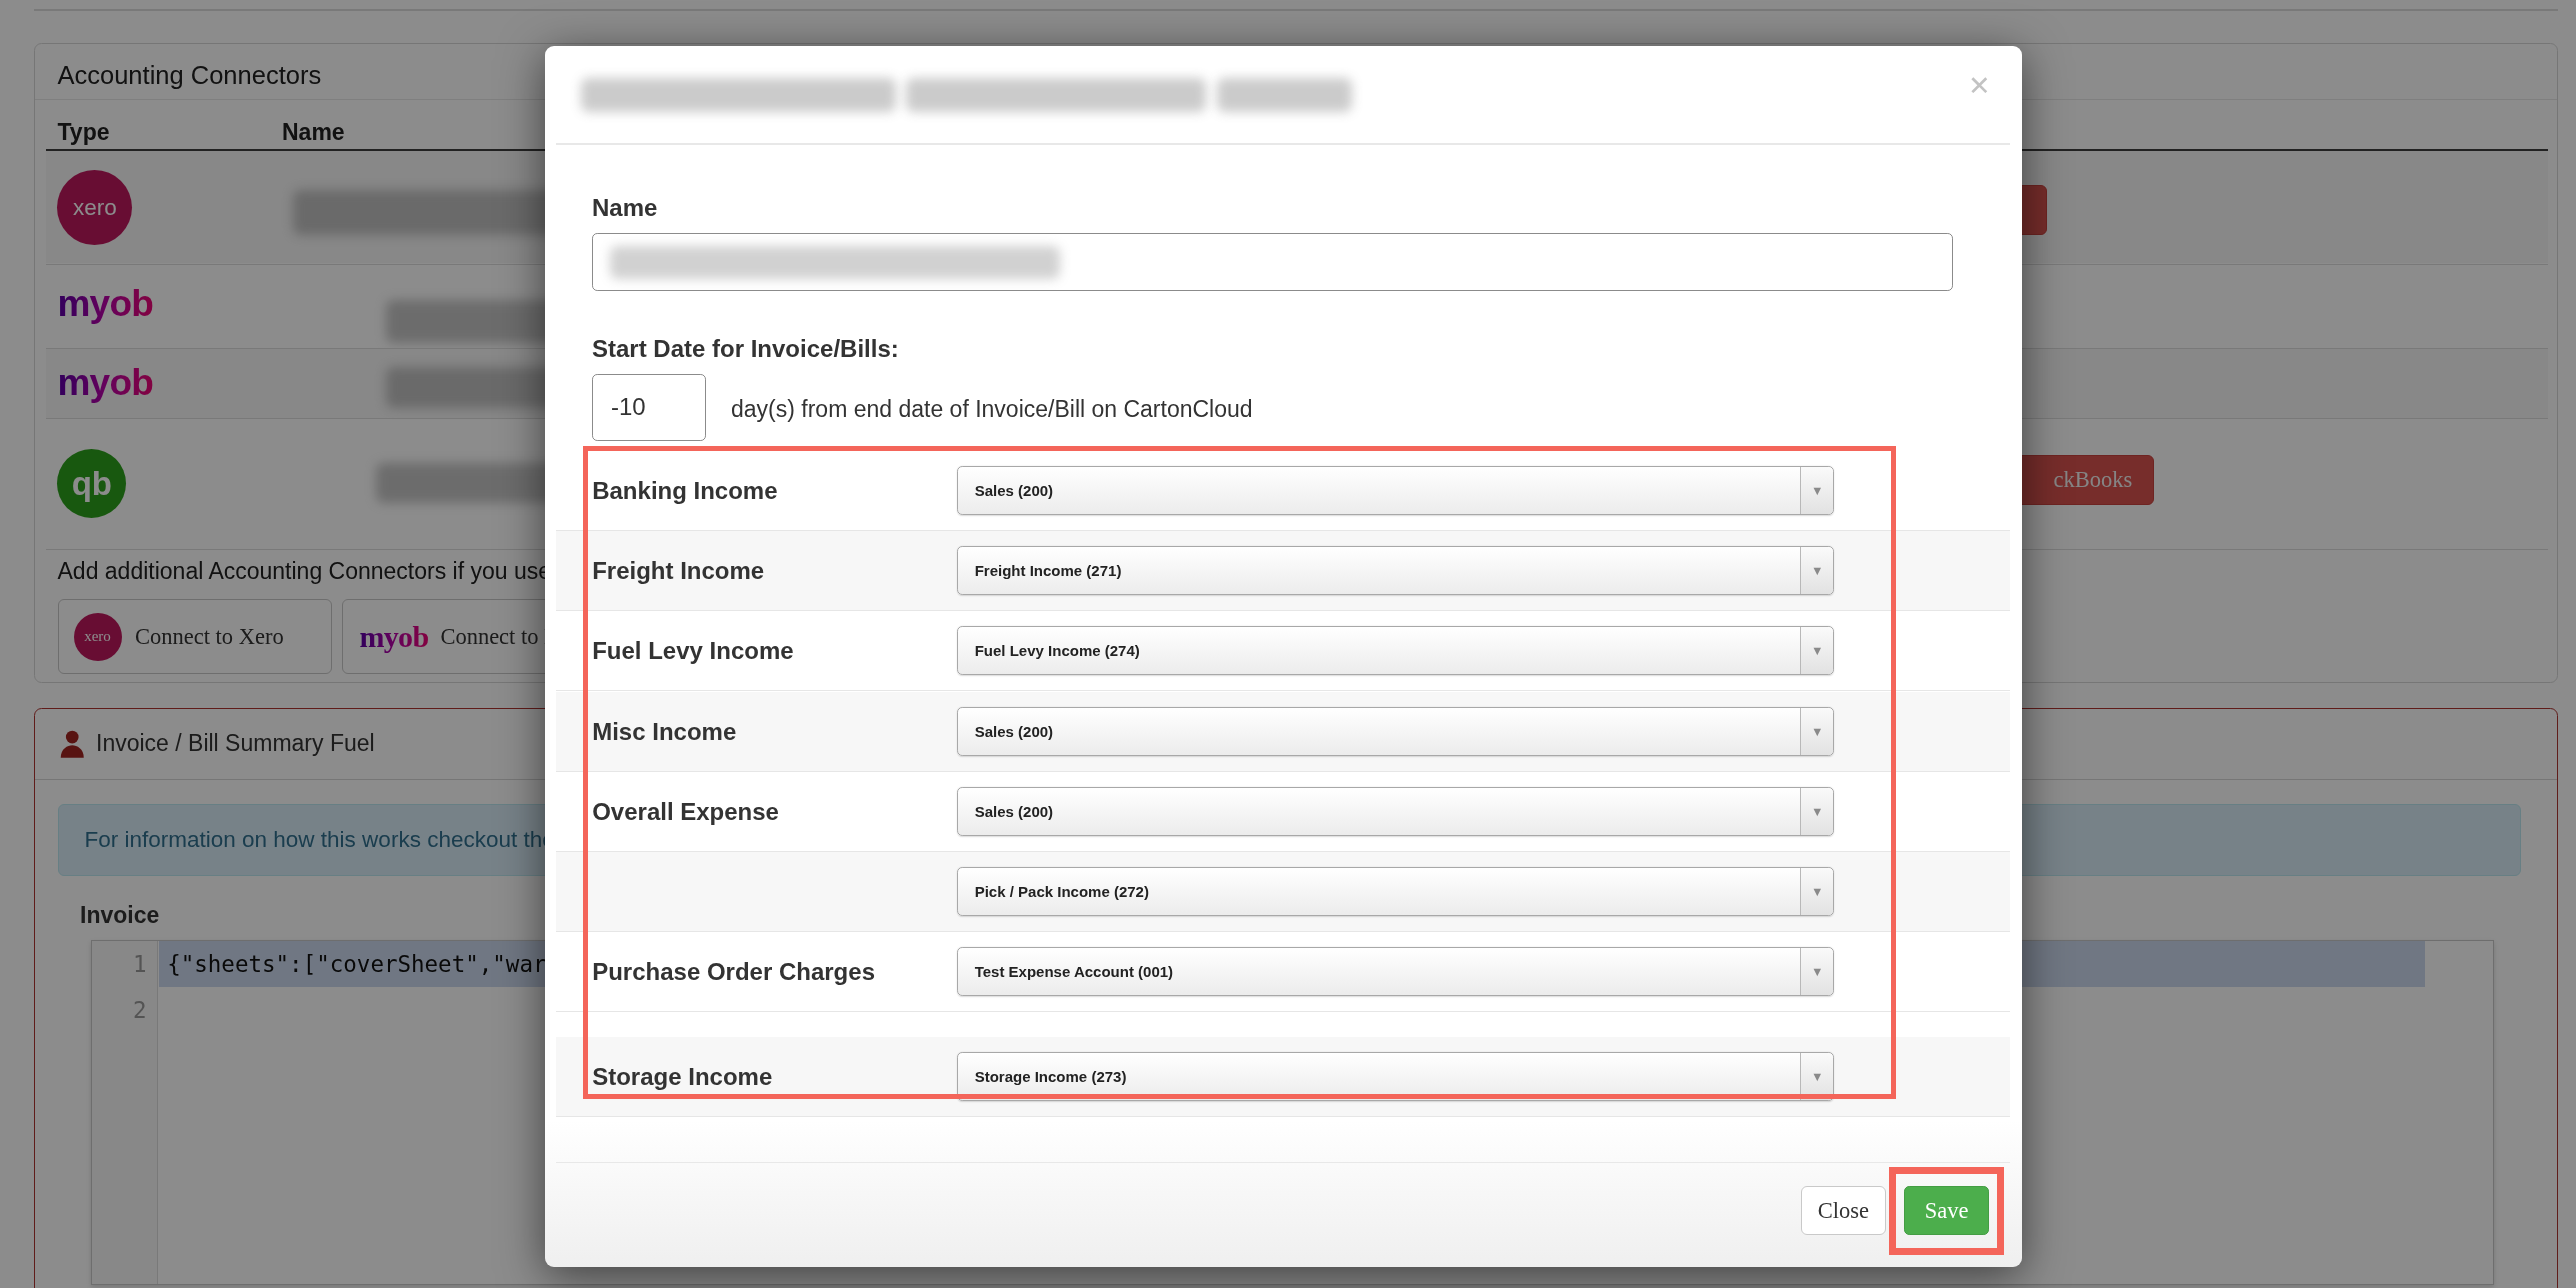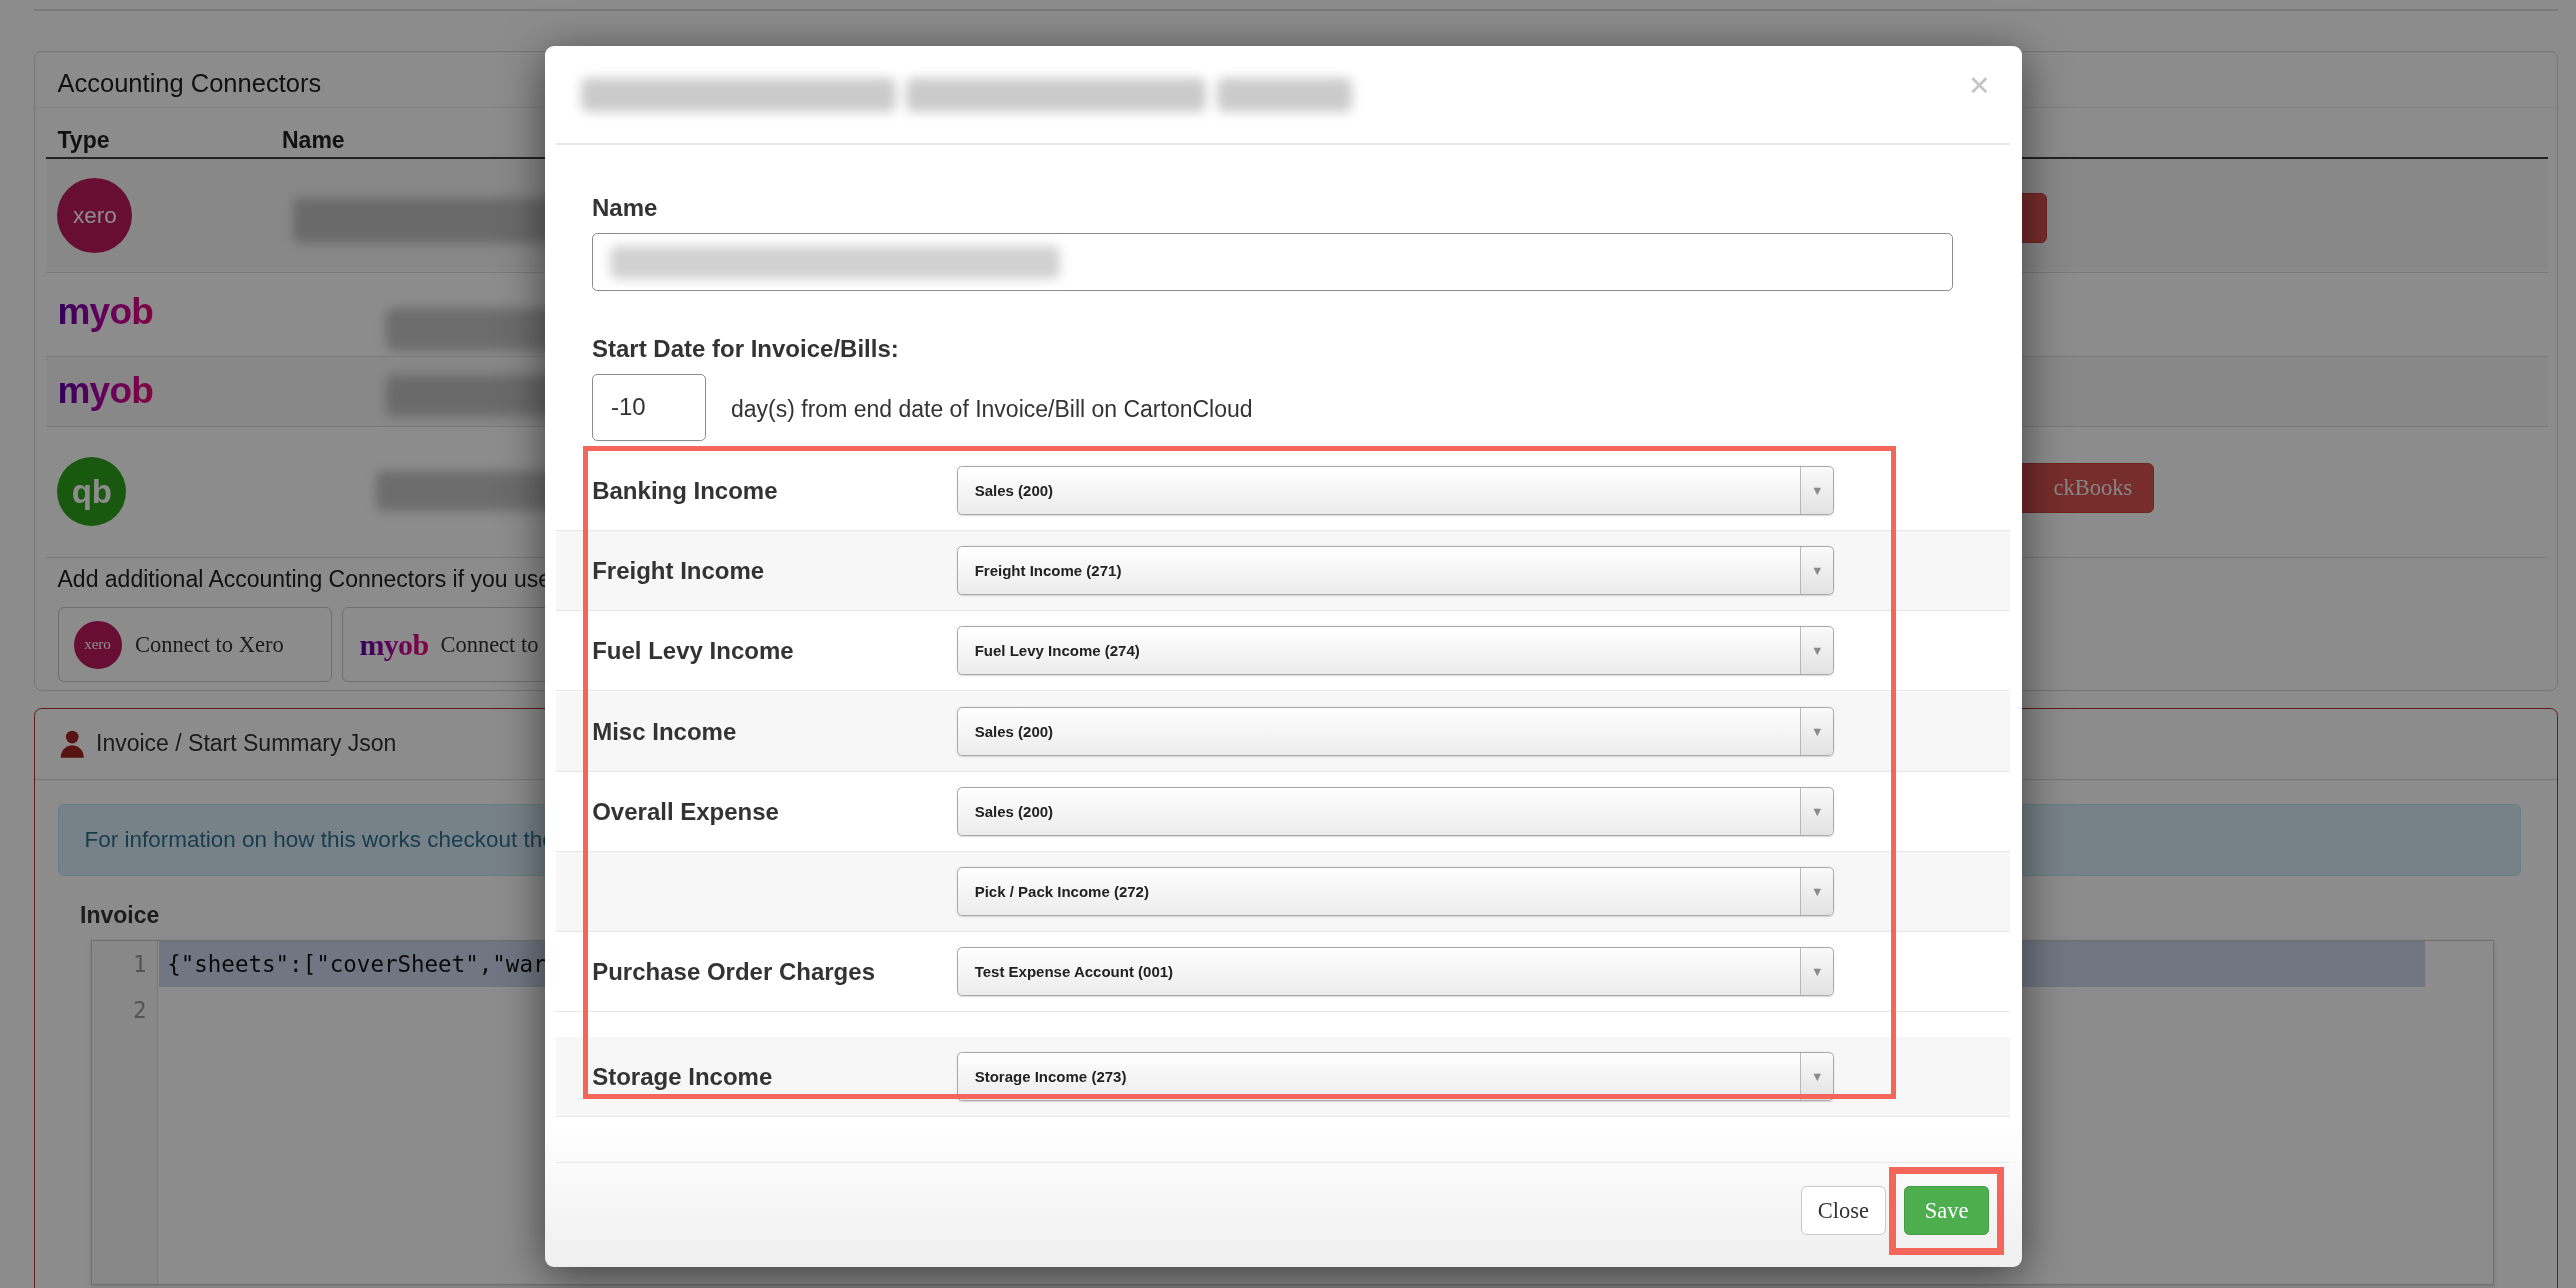--- a/index.html
+++ b/index.html
@@ -4,21 +4,21 @@
 <style>
   * { margin:0; padding:0; box-sizing:border-box; }
   html,body { width:2576px; height:1288px; overflow:hidden; background:#fff;
               font-family:"Liberation Sans", sans-serif; }
   .abs { position:absolute; }
   #stage { position:relative; width:2576px; height:1288px; background:#fff; }
 
   
   .top-hairline { left:34px; top:9px; width:2524px; height:1.5px; background:#dcdcdc; }
   .panel { background:#fff; border:0.7px solid #d8d8d8; border-radius:7.5px; }
-  #connectors-panel { left:34px; top:43px; width:2524px; height:640px;margin-top:8px; }
+  #connectors-panel { left:34px; top:43px; width:2524px; height:640px; }
   .panel-title { left:22.5px; top:16.5px; font-size:25.5px; color:#222; }
   .panel-head-divider { left:0; top:55px; width:100%; height:0.7px; background:#e8e8e8; }
   .th { font-size:23px; font-weight:700; color:#222; }
   .table-underline { left:11.2px; top:105px; width:2502px; height:2.2px; background:#3f3f3f; }
   .row-stripe { background:#f7f7f7; }
   .row-line { left:11.2px; width:2502px; height:0.7px; background:#ddd; }
 
   .xero-circle { border-radius:50%; background:#be185d; color:#fff; display:flex;
                  align-items:center; justify-content:center; font-weight:400; }
   .myob-logo { font-weight:700; letter-spacing:-0.7px;
@@ -123,21 +123,21 @@
       <span class="myob-logo" style="font-size:30px; margin-right:12px;">myob</span>
       <span>Connect to MYO</span>
     </div>
   </div>
 
   <div id="summary-panel" class="abs">
     <svg class="abs" style="left:22.5px; top:19.5px;" width="28.5" height="30" viewBox="0 0 24 26">
       <circle cx="12" cy="7" r="5.5" fill="#a12622"></circle>
       <path d="M2 25 C2 17 8 14 12 14 C16 14 22 17 22 25 Z" fill="#a12622"></path>
     </svg>
-    <div class="abs" style="left:61px; top:21px; font-size:23px; color:#333;">Invoice / Start Summary Json</div>
+    <div class="abs" style="left:61px; top:21px; font-size:23px; color:#333;">Invoice / Bill Summary Fuel</div>
     <div class="abs" style="left:0; top:70px; width:100%; height:0.7px; background:#d8d8d8;"></div>
 
     <div class="abs alert-info" style="left:22.5px; top:95px; width:2463px; height:72px; padding-left:26px;">
       <span>For information on how this works checkout the K</span>
     </div>
 
     <div class="abs field-label" style="left:45px; top:193px; font-size:23px;">Invoice</div>
 
     <div class="abs code-editor" style="left:56px; top:231px; width:2403px; height:345px;">
       <div class="abs gutter">

